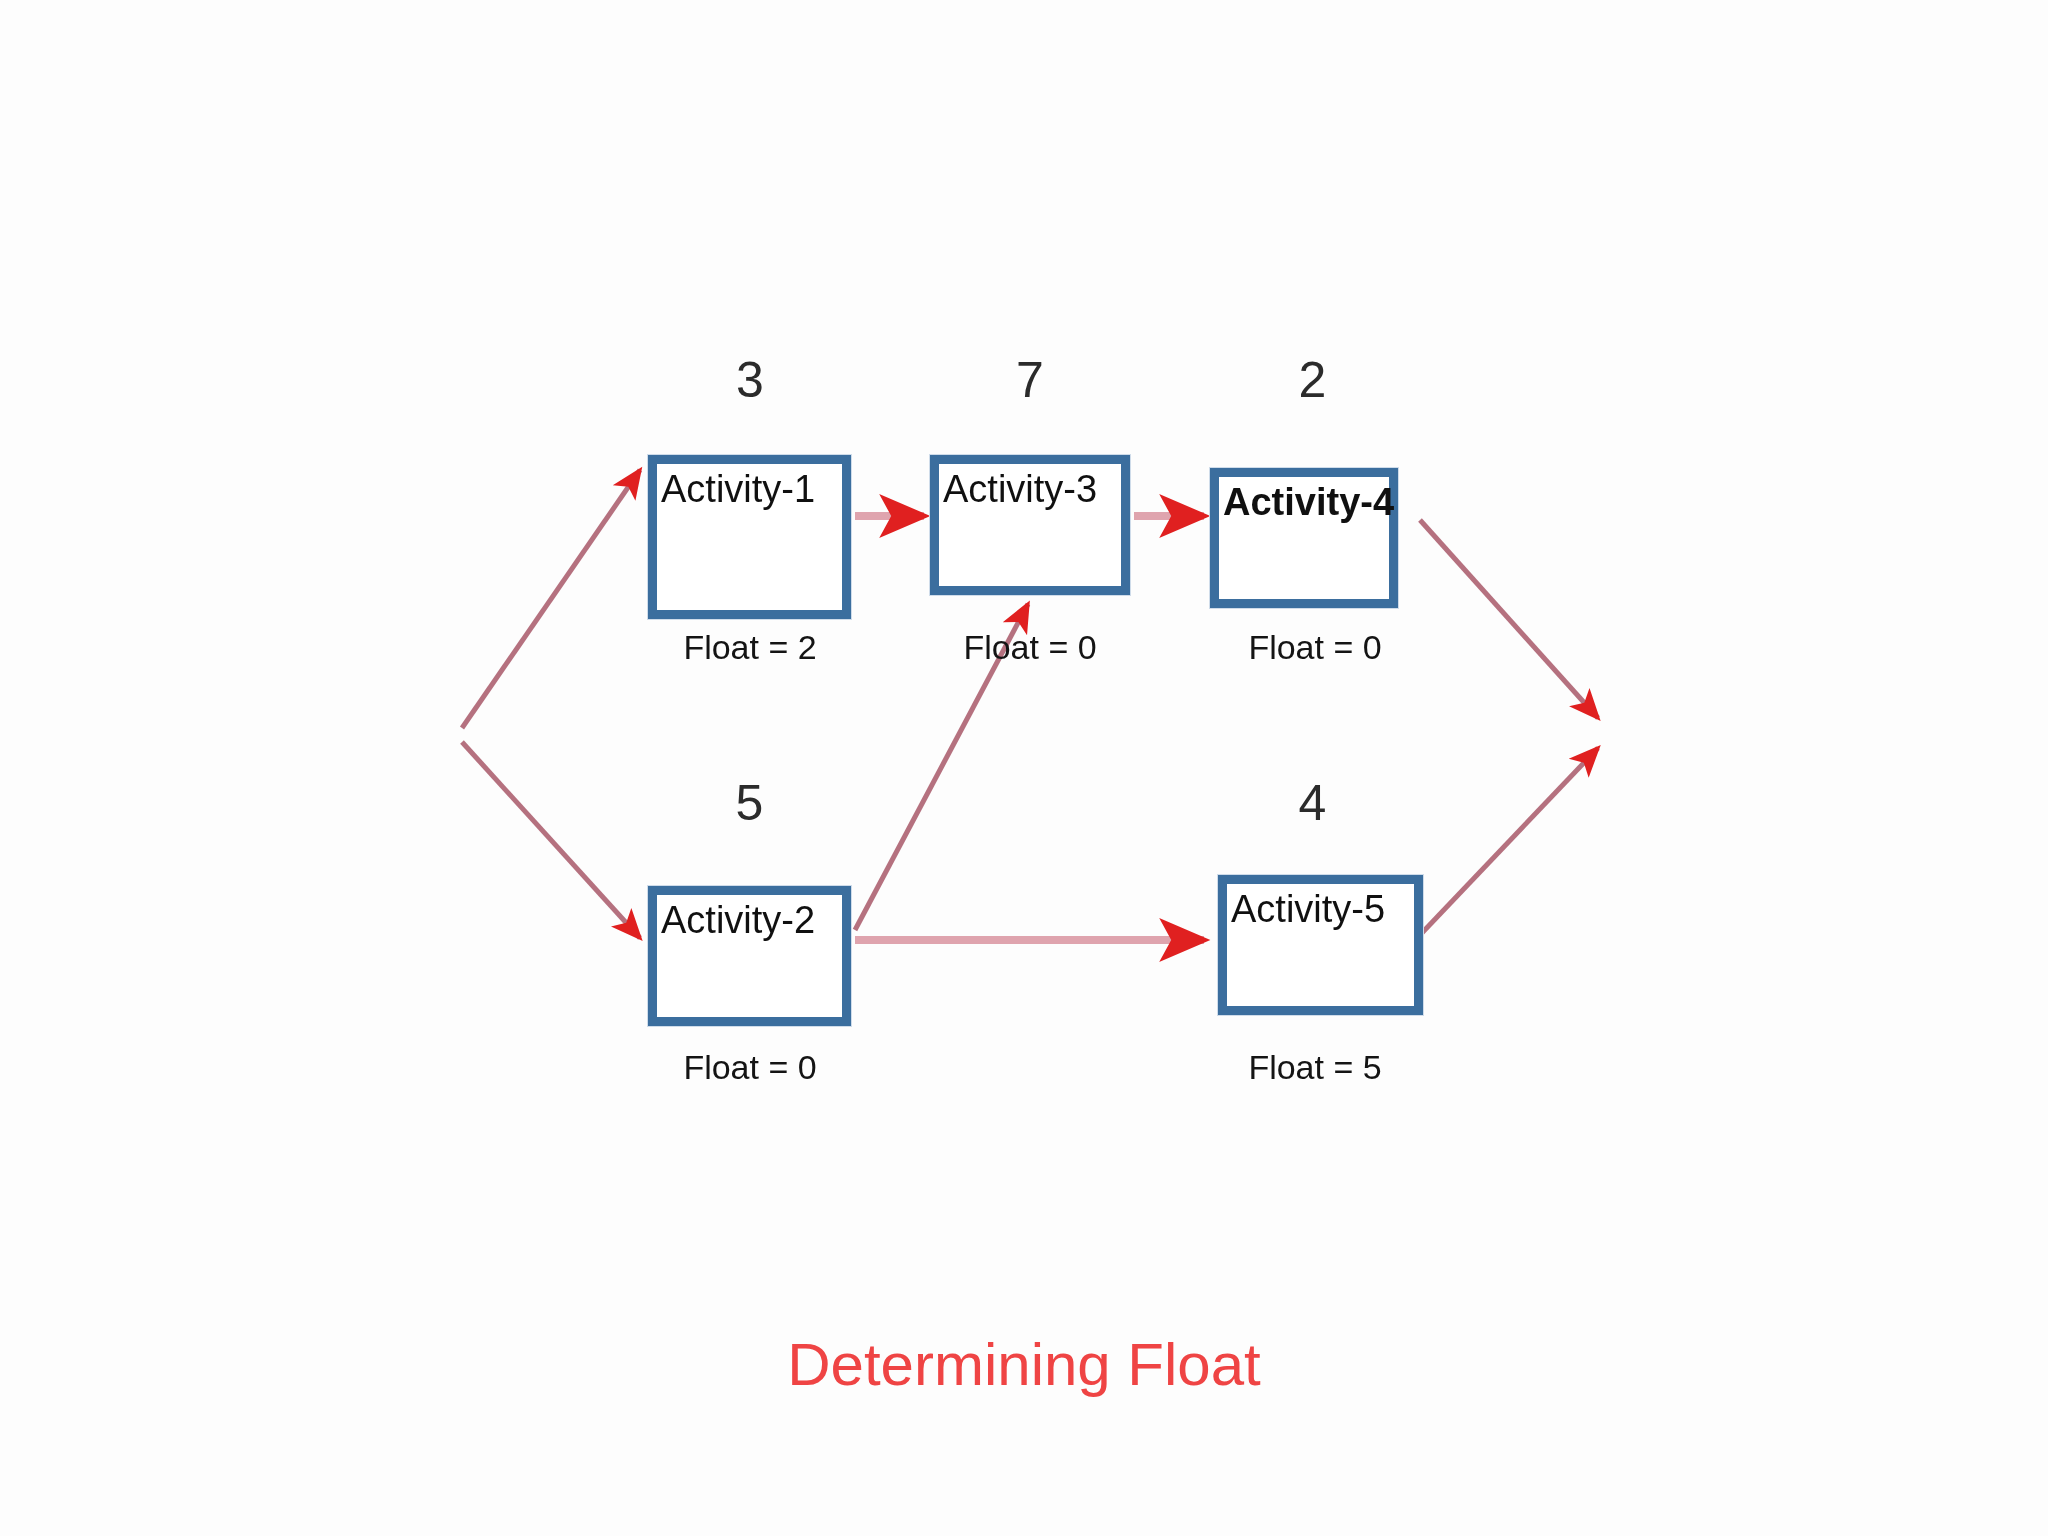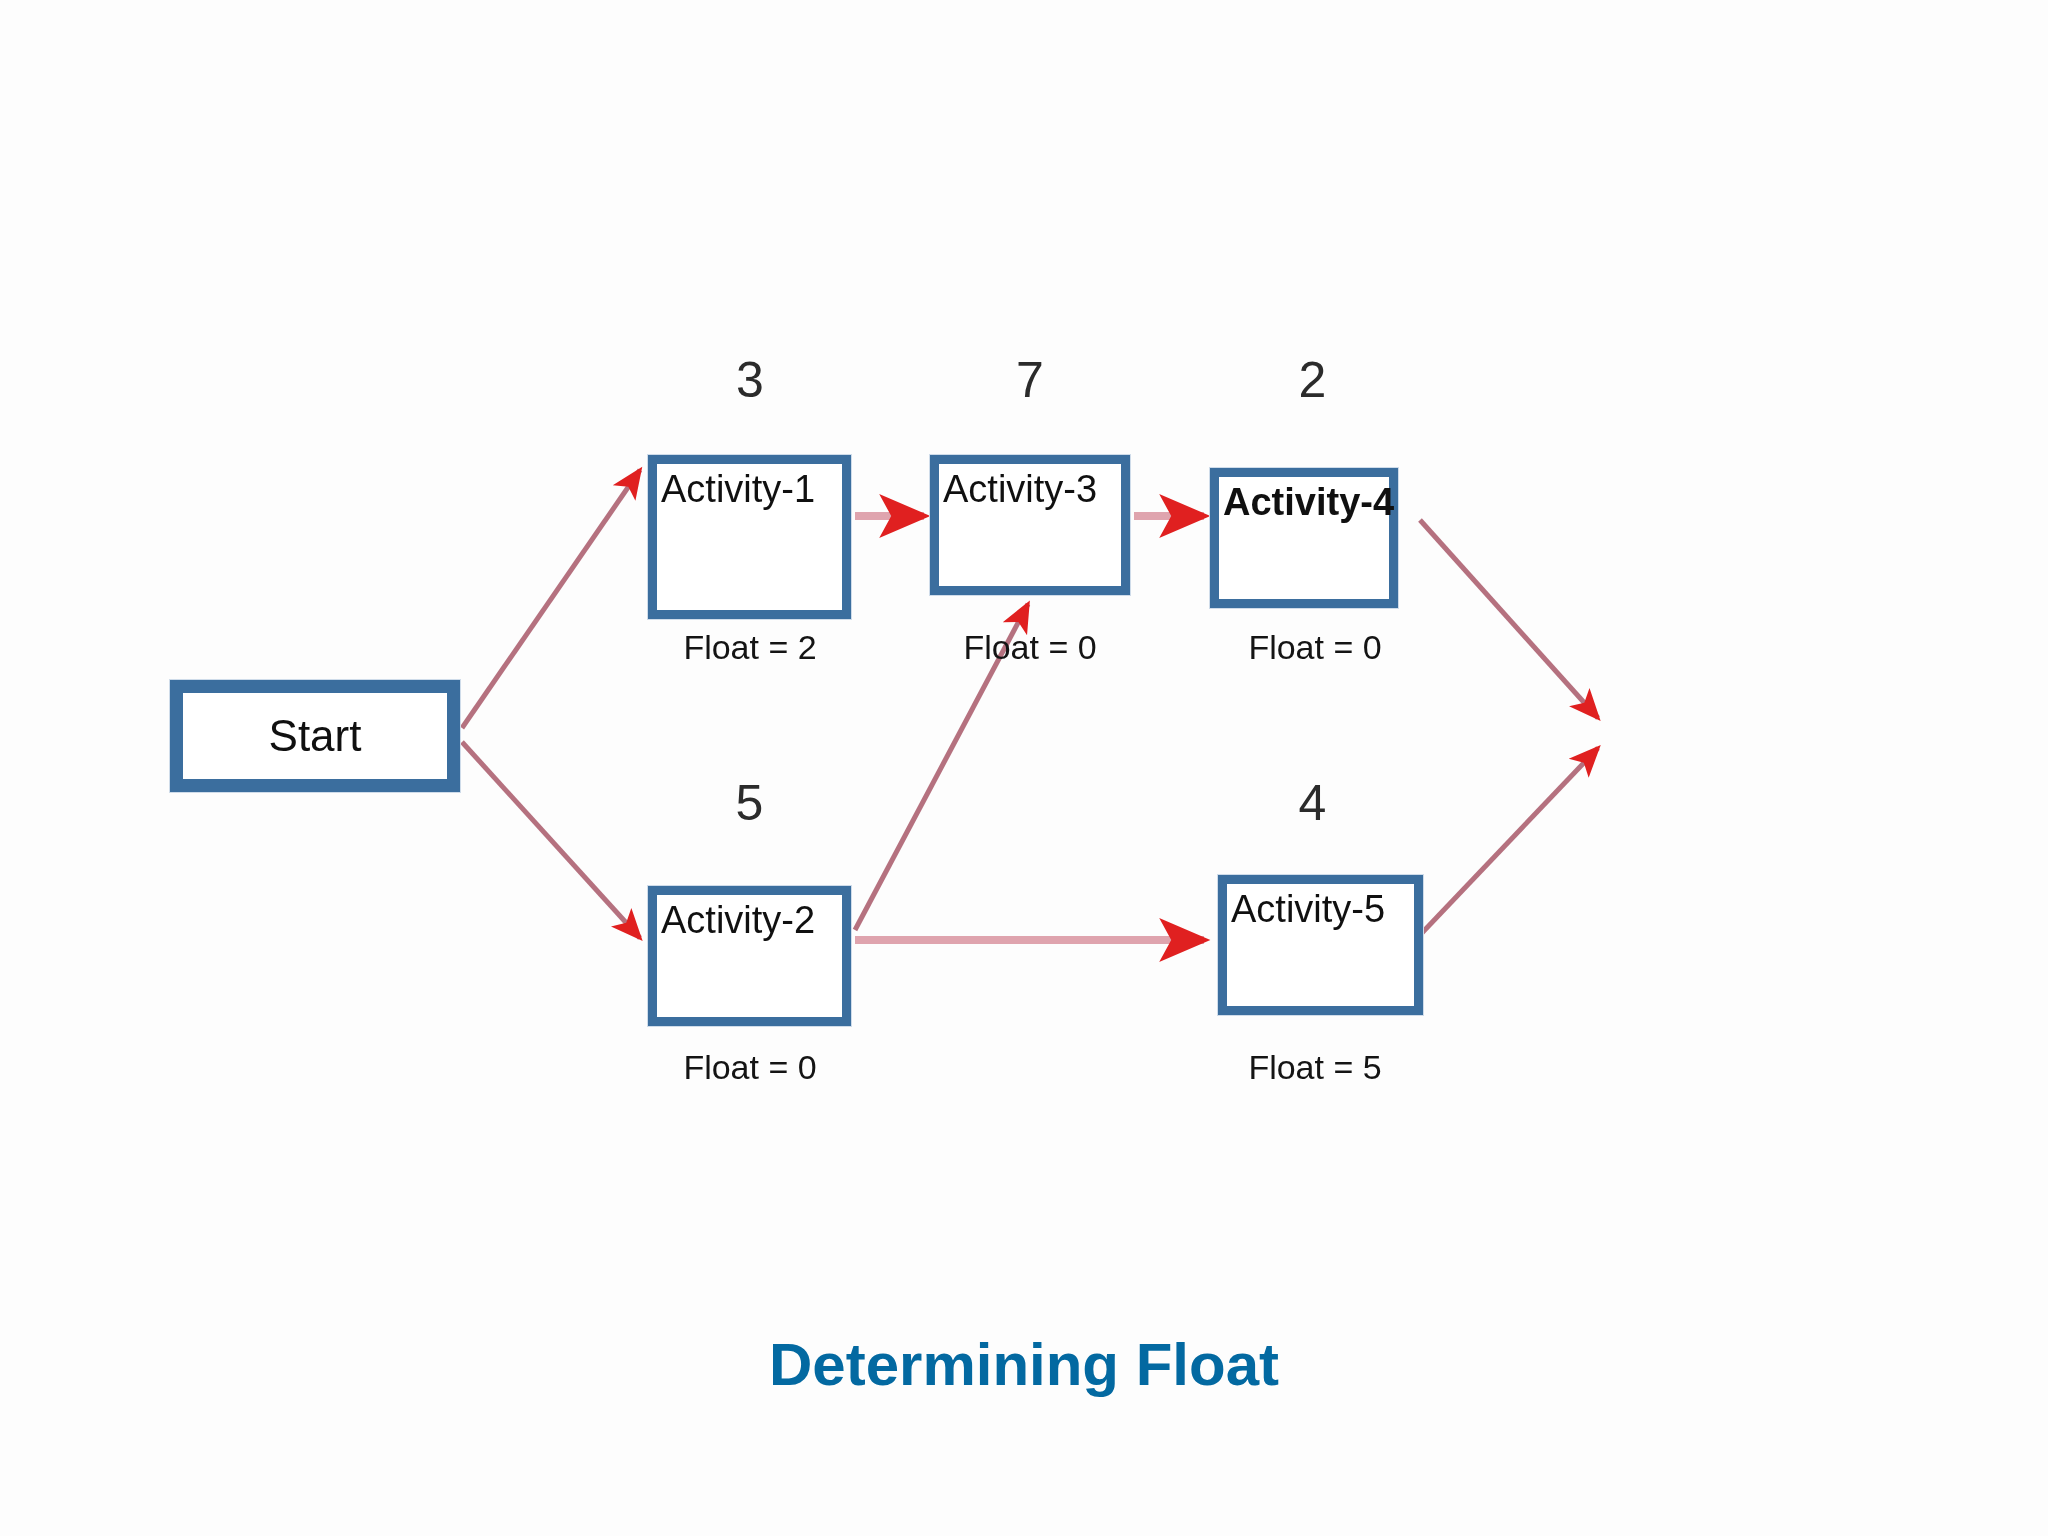--- a/index.html
+++ b/index.html
@@ -107,24 +107,23 @@
   }
 
   
   #caption {
     position: absolute;
     left: 0;
     top: 1335px;
     width: 2048px;
     text-align: center;
     font-size: 60px;
-    color: #0369a1;
+    color: #ef4444;
     line-height: 1;
     z-index: 2;
-    font-weight: bold;
   }
 </style>
 </head>
 <body>
 
 <div id="canvas">
 
   <svg id="edges" viewBox="0 0 2048 1536" width="2048" height="1536" xmlns="http://www.w3.org/2000/svg">
     <defs>
       <marker id="ah" markerWidth="7" markerHeight="7" refX="5.6" refY="3" orient="auto" markerUnits="strokeWidth">
@@ -148,23 +147,20 @@
 
     <line x1="1420" y1="935" x2="1598" y2="748" stroke="#b5717f" stroke-width="5" marker-end="url(#ah)"></line>
   </svg>
 
   <div class="duration" style="left:650px; top:355px; width:200px;">3</div>
   <div class="duration" style="left:930px; top:355px; width:200px;">7</div>
   <div class="duration" style="left:1210px; top:355px; width:205px;">2</div>
   <div class="duration" style="left:648px; top:778px; width:203px;">5</div>
   <div class="duration" style="left:1210px; top:778px; width:205px;">4</div>
 
-  <div class="node terminal start" style="left:170px; top:680px; width:290px; height:112px;">
-    <span class="node-label">Start</span>
-  </div>
 
   <div class="node activity" style="left:648px; top:455px; width:203px; height:164px;">
     <span class="node-label">Activity-1</span>
   </div>
 
   <div class="node activity" style="left:930px; top:455px; width:200px; height:140px;">
     <span class="node-label">Activity-3</span>
   </div>
 
   <div class="node activity" style="left:1210px; top:468px; width:188px; height:140px;font-weight:bold;">

